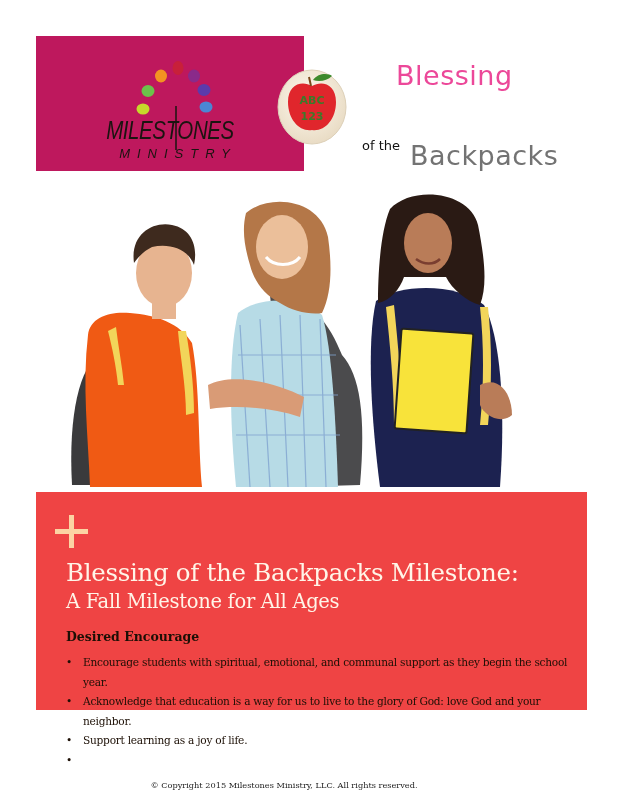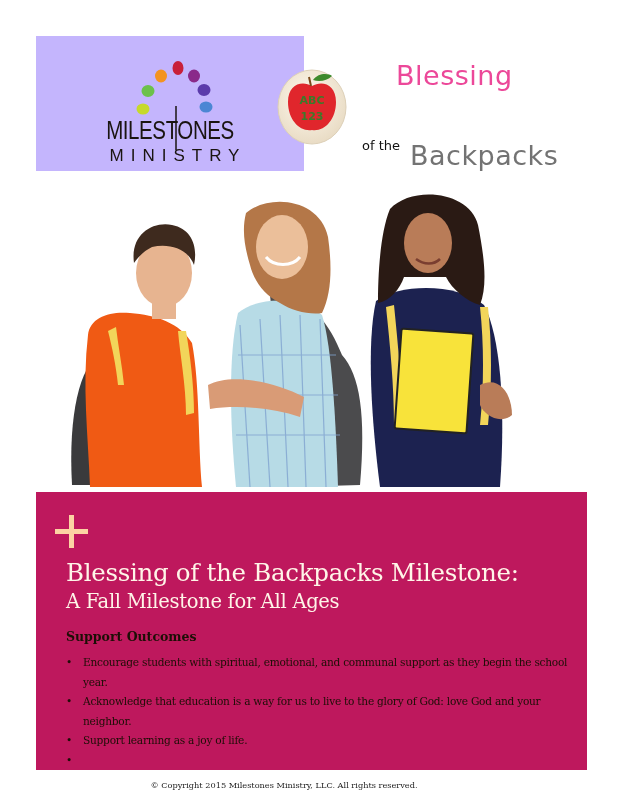--- a/index.html
+++ b/index.html
@@ -1,27 +1,27 @@
 <!DOCTYPE html>
 <html><head>
 <meta charset="utf-8">
 <style>
   html,body{margin:0;padding:0;background:#ffffff;}
   body{width:626px;height:807px;position:relative;overflow:hidden;font-family:"DejaVu Serif",serif;}
-  .logo-box{position:absolute;left:36px;top:36px;width:268px;height:135px;background:#c4b5fd;}
+  .logo-box{position:absolute;left:36px;top:36px;width:268px;height:135px;background:#be185d;font-style:italic;}
   .dots{position:absolute;left:0;top:0;width:268px;height:135px;}
   .logo-word{position:absolute;left:0;width:268px;text-align:center;color:#1a1410;}
   .logo-main{top:80px;font-family:"Liberation Sans",sans-serif;font-size:25px;letter-spacing:-0.5px;transform:scaleX(0.82);transform-origin:center;}
-  .logo-sub{top:110px;font-family:"Liberation Sans",sans-serif;font-size:17px;letter-spacing:7px;padding-left:8px;}
+  .logo-sub{top:110px;font-family:"Liberation Sans",sans-serif;font-size:13px;letter-spacing:7px;padding-left:8px;}
   .apple{position:absolute;left:276px;top:64px;width:72px;height:82px;}
   .head-title1{position:absolute;left:396px;top:60px;font-family:"DejaVu Sans",sans-serif;font-size:27px;color:#ec4899;letter-spacing:0.5px;}
   .head-of{position:absolute;left:362px;top:122px;font-family:"DejaVu Sans",sans-serif;font-size:13px;color:#111;margin-top:16px;}
   .head-title2{position:absolute;left:410px;top:108px;font-family:"DejaVu Sans",sans-serif;font-size:27px;color:#737373;letter-spacing:0.5px;margin-top:32px;}
   .photo{position:absolute;left:60px;top:185px;width:500px;height:302px;}
-  .orange{position:absolute;left:36px;top:492px;width:551px;height:278px;background:#be185d;}
+  .orange{position:absolute;left:36px;top:492px;width:551px;height:218px;background:#ef4444;}
   .plus{position:absolute;left:19px;top:23px;width:33px;height:33px;}
   .plus:before,.plus:after{content:"";position:absolute;background:#fcd3a3;}
   .plus:before{left:14px;top:0;width:5px;height:33px;}
   .plus:after{left:0;top:14px;width:33px;height:5px;}
   .title1{position:absolute;left:30px;top:66px;font-family:"DejaVu Serif",serif;font-size:24.5px;color:#fff5e8;white-space:nowrap;letter-spacing:-0.3px;}
   .title2{position:absolute;left:30px;top:98px;font-family:"DejaVu Serif",serif;font-size:19.5px;color:#fff5e8;white-space:nowrap;letter-spacing:-0.3px;text-align:center;}
   .outcomes-h{position:absolute;left:30px;top:137px;font-family:"DejaVu Serif",serif;font-size:12.5px;font-weight:bold;color:#1c0f05;}
   ul.outcomes{position:absolute;left:30px;top:161px;width:520px;margin:0;padding:0;list-style:none;}
   ul.outcomes li{position:relative;padding-left:17px;font-family:"DejaVu Serif",serif;font-size:10.6px;line-height:19.5px;color:#1c0f05;letter-spacing:-0.25px;}
   ul.outcomes li .bullet{position:absolute;left:0;top:0;}
@@ -89,21 +89,21 @@
   <path d="M330 24 C352 0 410 6 418 40 C424 70 428 100 420 120 C406 116 392 104 386 92 L344 92 C340 104 330 116 318 118 C318 90 320 48 330 24 Z" fill="#2a1a14"></path>
   <ellipse cx="368" cy="58" rx="24" ry="30" fill="#b97c58"></ellipse>
   <path d="M356 74 C364 80 374 80 380 74" stroke="#7a3e30" stroke-width="2.5" fill="none"></path>
   <path d="M420 200 C440 190 452 210 452 230 C440 240 424 230 420 220 Z" fill="#b97c58"></path>
 </svg>
 
 <div class="orange">
   <div class="plus"></div>
   <div class="title1">Blessing of the Backpacks Milestone:</div>
   <div class="title2">A Fall Milestone for All Ages</div>
-  <div class="outcomes-h">Support Outcomes</div>
+  <div class="outcomes-h">Desired Encourage</div>
   <ul class="outcomes">
     <li>
       <span class="bullet">•</span>
       <span>Encourage students with spiritual, emotional, and communal support as they begin the school year.</span>
     </li>
     <li>
       <span class="bullet">•</span>
       <span>Acknowledge that education is a way for us to live to the glory of God: love God and your neighbor.</span>
     </li>
     <li>

